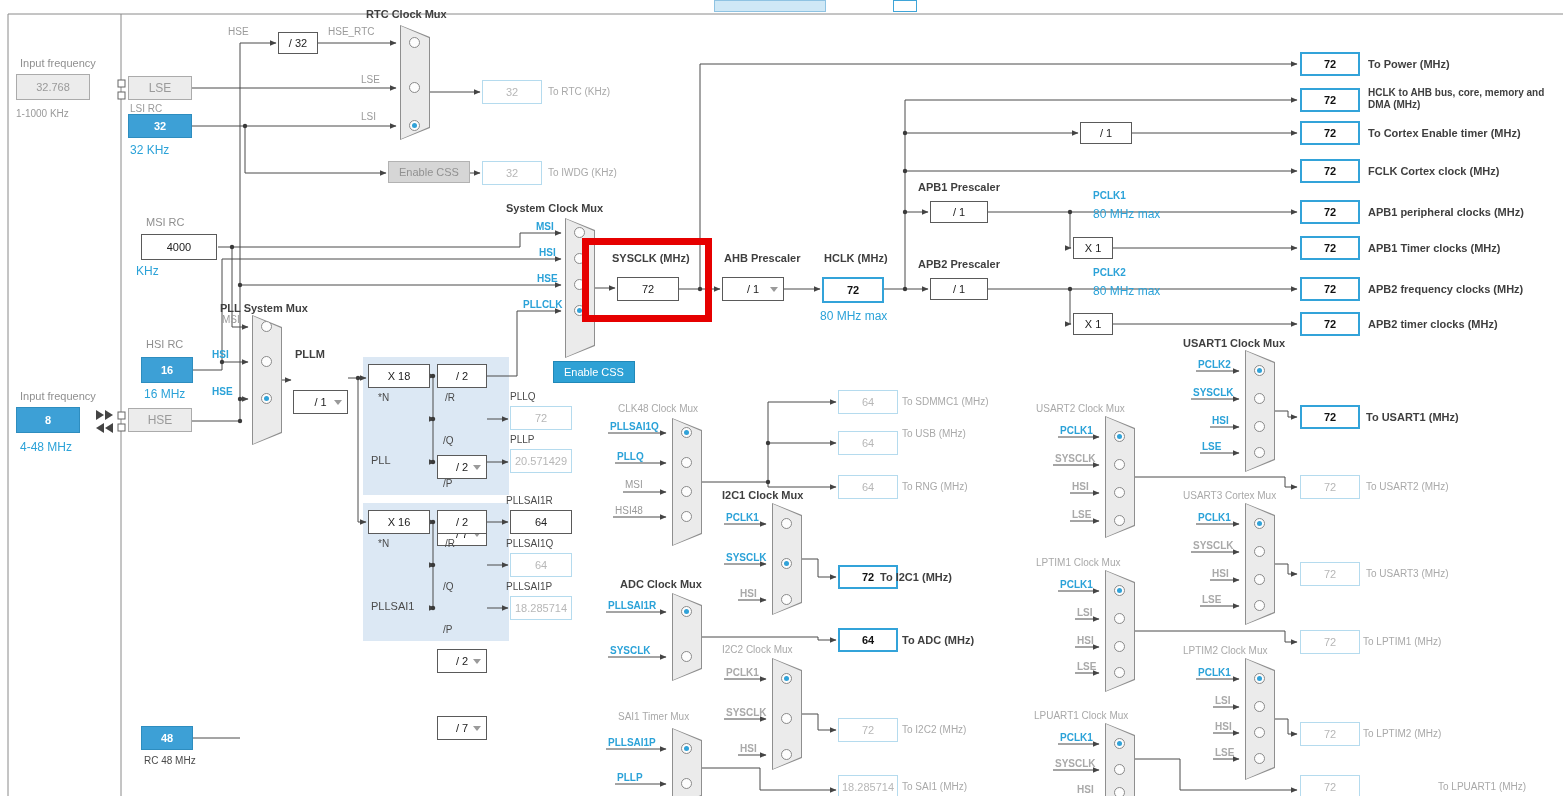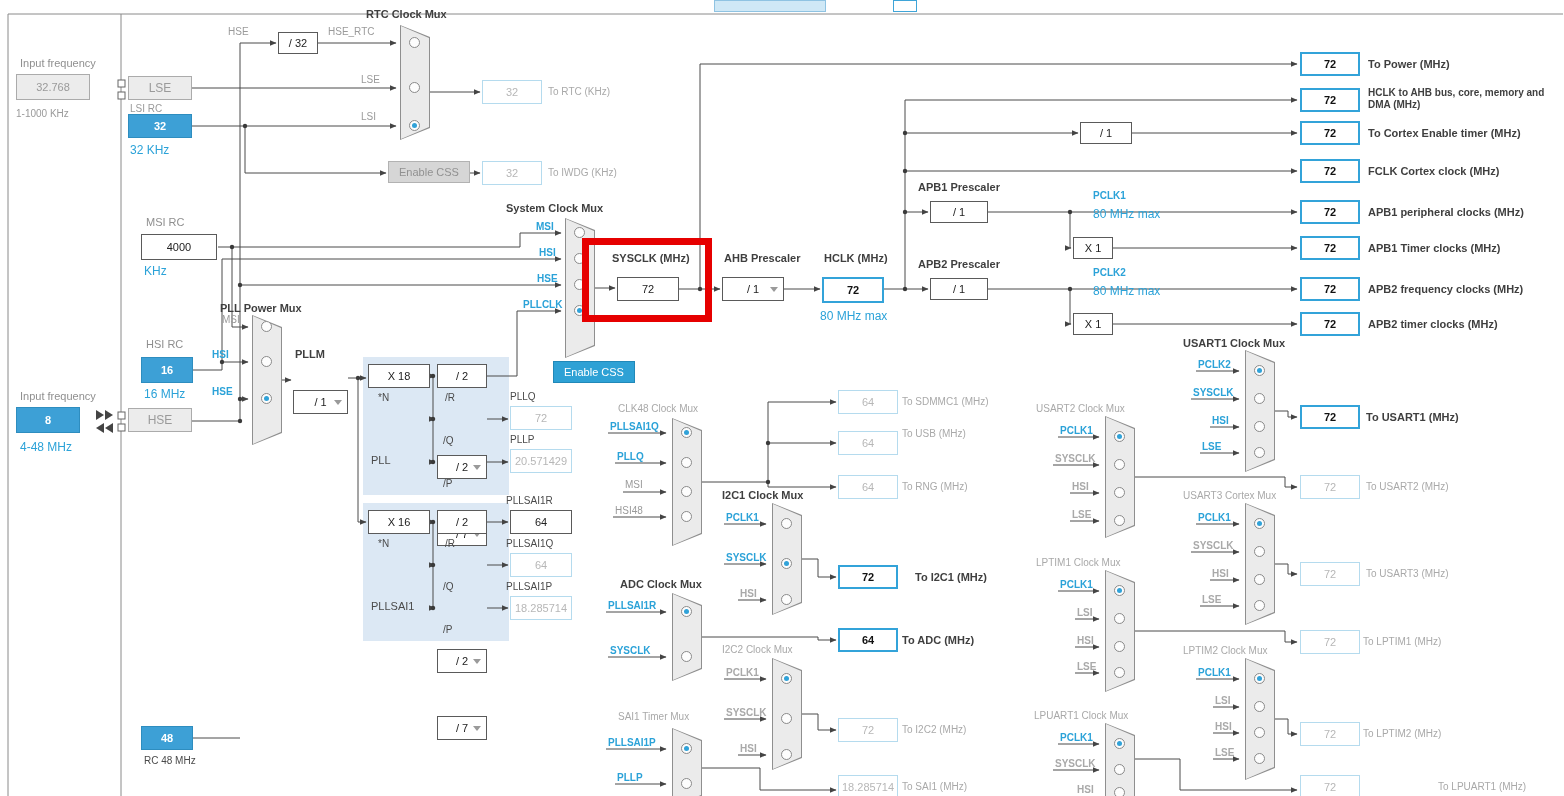--- a/index.html
+++ b/index.html
@@ -209,21 +209,21 @@
 
   <span class="a t" style="left:20px;top:57px">Input frequency</span>
   <div class="a box b-gray" style="left:16px;top:74px;width:74px;height:26px">32.768</div>
   <span class="a tsm" style="left:16px;top:108px">1-1000 KHz</span>
   <div class="a box b-gray" style="left:128px;top:76px;width:64px;height:24px;font-size:12px">LSE</div>
   <span class="a tsm" style="left:130px;top:103px">LSI RC</span>
   <div class="a box b-blue" style="left:128px;top:114px;width:64px;height:24px">32</div>
   <span class="a tbn" style="left:130px;top:143px">32 KHz</span>
   <span class="a t" style="left:146px;top:216px">MSI RC</span>
   <div class="a box b-dark" style="left:141px;top:234px;width:76px;height:26px">4000</div>
-  <span class="a tbn" style="left:144px;top:264px">KHz</span>
+  <span class="a tbn" style="left:136px;top:264px">KHz</span>
   <span class="a t" style="left:146px;top:338px">HSI RC</span>
   <div class="a box b-blue" style="left:141px;top:357px;width:52px;height:26px">16</div>
   <span class="a tbn" style="left:144px;top:387px">16 MHz</span>
   <span class="a t" style="left:20px;top:390px">Input frequency</span>
   <div class="a box b-blue" style="left:16px;top:407px;width:64px;height:26px">8</div>
   <span class="a tbn" style="left:20px;top:440px">4-48 MHz</span>
   <div class="a box b-gray" style="left:128px;top:408px;width:64px;height:24px;font-size:12px">HSE</div>
   <div class="a box b-blue" style="left:141px;top:726px;width:52px;height:24px">48</div>
   <span class="a tdk" style="left:144px;top:755px">RC 48 MHz</span>
 
@@ -290,21 +290,21 @@
   <span class="a td" style="left:918px;top:258px">APB2 Prescaler</span>
   <div class="a box b-dark" style="left:930px;top:278px;width:58px;height:22px">/ 1</div>
   <span class="a tb" style="left:1093px;top:267px">PCLK2</span>
   <span class="a tbn" style="left:1093px;top:284px">80 MHz max</span>
   <div class="a box b-act" style="left:1300px;top:277px;width:60px;height:24px">72</div>
   <span class="a td" style="left:1368px;top:283px">APB2 frequency clocks (MHz)</span>
   <div class="a box b-dark" style="left:1073px;top:313px;width:40px;height:22px">X 1</div>
   <div class="a box b-act" style="left:1300px;top:312px;width:60px;height:24px">72</div>
   <span class="a td" style="left:1368px;top:318px">APB2 timer clocks (MHz)</span>
 
-  <span class="a td" style="left:220px;top:302px">PLL Power Mux</span>
+  <span class="a td" style="left:220px;top:302px">PLL System Mux</span>
   <span class="a tsm" style="left:222px;top:314px">MSI</span>
   <span class="a tb" style="left:212px;top:349px">HSI</span>
   <span class="a tb" style="left:212px;top:386px">HSE</span>
   <div class="a muxo" style="left:252px;top:315px;width:30px;height:130px">
     <div class="muxi"></div>
     <span class="radio" style="left:9px;top:6px"></span>
     <span class="radio" style="left:9px;top:41px"></span>
     <span class="radio sel" style="left:9px;top:78px"></span>
   </div>
   <span class="a td" style="left:295px;top:348px">PLLM</span>
@@ -373,21 +373,21 @@
   <span class="a tb" style="left:726px;top:512px">PCLK1</span>
   <span class="a tb" style="left:726px;top:552px">SYSCLK</span>
   <span class="a tgs" style="left:740px;top:588px">HSI</span>
   <div class="a muxo" style="left:772px;top:503px;width:30px;height:112px">
     <div class="muxi"></div>
     <span class="radio" style="left:9px;top:15px"></span>
     <span class="radio sel" style="left:9px;top:55px"></span>
     <span class="radio" style="left:9px;top:91px"></span>
   </div>
   <div class="a box b-act" style="left:838px;top:565px;width:60px;height:24px">72</div>
-  <span class="a td" style="left:915px;top:571px">To I2C1 (MHz)</span>
+  <span class="a td" style="left:880px;top:571px">To I2C1 (MHz)</span>
 
   <span class="a td" style="left:620px;top:578px">ADC Clock Mux</span>
   <span class="a tb" style="left:608px;top:600px">PLLSAI1R</span>
   <span class="a tb" style="left:610px;top:645px">SYSCLK</span>
   <div class="a muxo" style="left:672px;top:593px;width:30px;height:88px">
     <div class="muxi"></div>
     <span class="radio sel" style="left:9px;top:13px"></span>
     <span class="radio" style="left:9px;top:58px"></span>
   </div>
   <div class="a box b-act" style="left:838px;top:628px;width:60px;height:24px">64</div>

